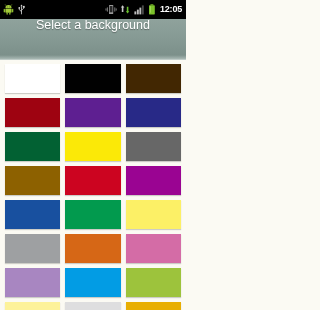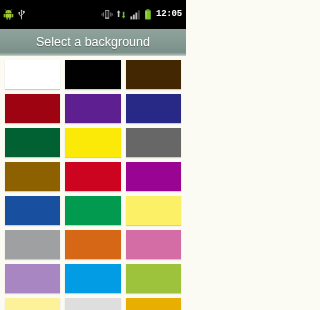--- a/index.html
+++ b/index.html
@@ -10,27 +10,26 @@
   body {
     width: 186px;
     height: 310px;
     overflow: hidden;
     font-family: "Liberation Sans", sans-serif;
     position: relative;
   }
 
   
   #status-bar {
-    height: 29px;
+    height: 19px;
     background: #000000;
     display: flex;
     align-items: center;
     padding: 0 3px;
     box-sizing: border-box;
-    font-family: Liberation Mono, monospace;
   }
   #status-left {
     display: flex;
     align-items: center;
     gap: 3px;
     flex: 0 0 auto;
   }
   #status-right {
     margin-left: auto;
     display: flex;
@@ -43,25 +42,25 @@
     font-size: 9px;
     font-weight: bold;
     letter-spacing: -0.2px;
     line-height: 1;
     padding-left: 1px;
     padding-right: 1px;
   }
 
   
   #title-bar {
-    height: 27px;
+    height: 41px;
     background: linear-gradient(to bottom, #8FA29C 0%, #869A94 48%, #7C908A 90%, #A8B8B3 100%);
     border-bottom: 1px solid #BFCBC7;
     display: flex;
-    align-items: center;
+    align-items: flex-start;
     justify-content: center;
     box-sizing: border-box;
   }
   #title-text {
     color: #FFFFFF;
     font-size: 12.5px;
     line-height: 1;
     text-shadow: 0 1px 1px rgba(0,0,0,0.35);
   }
 

